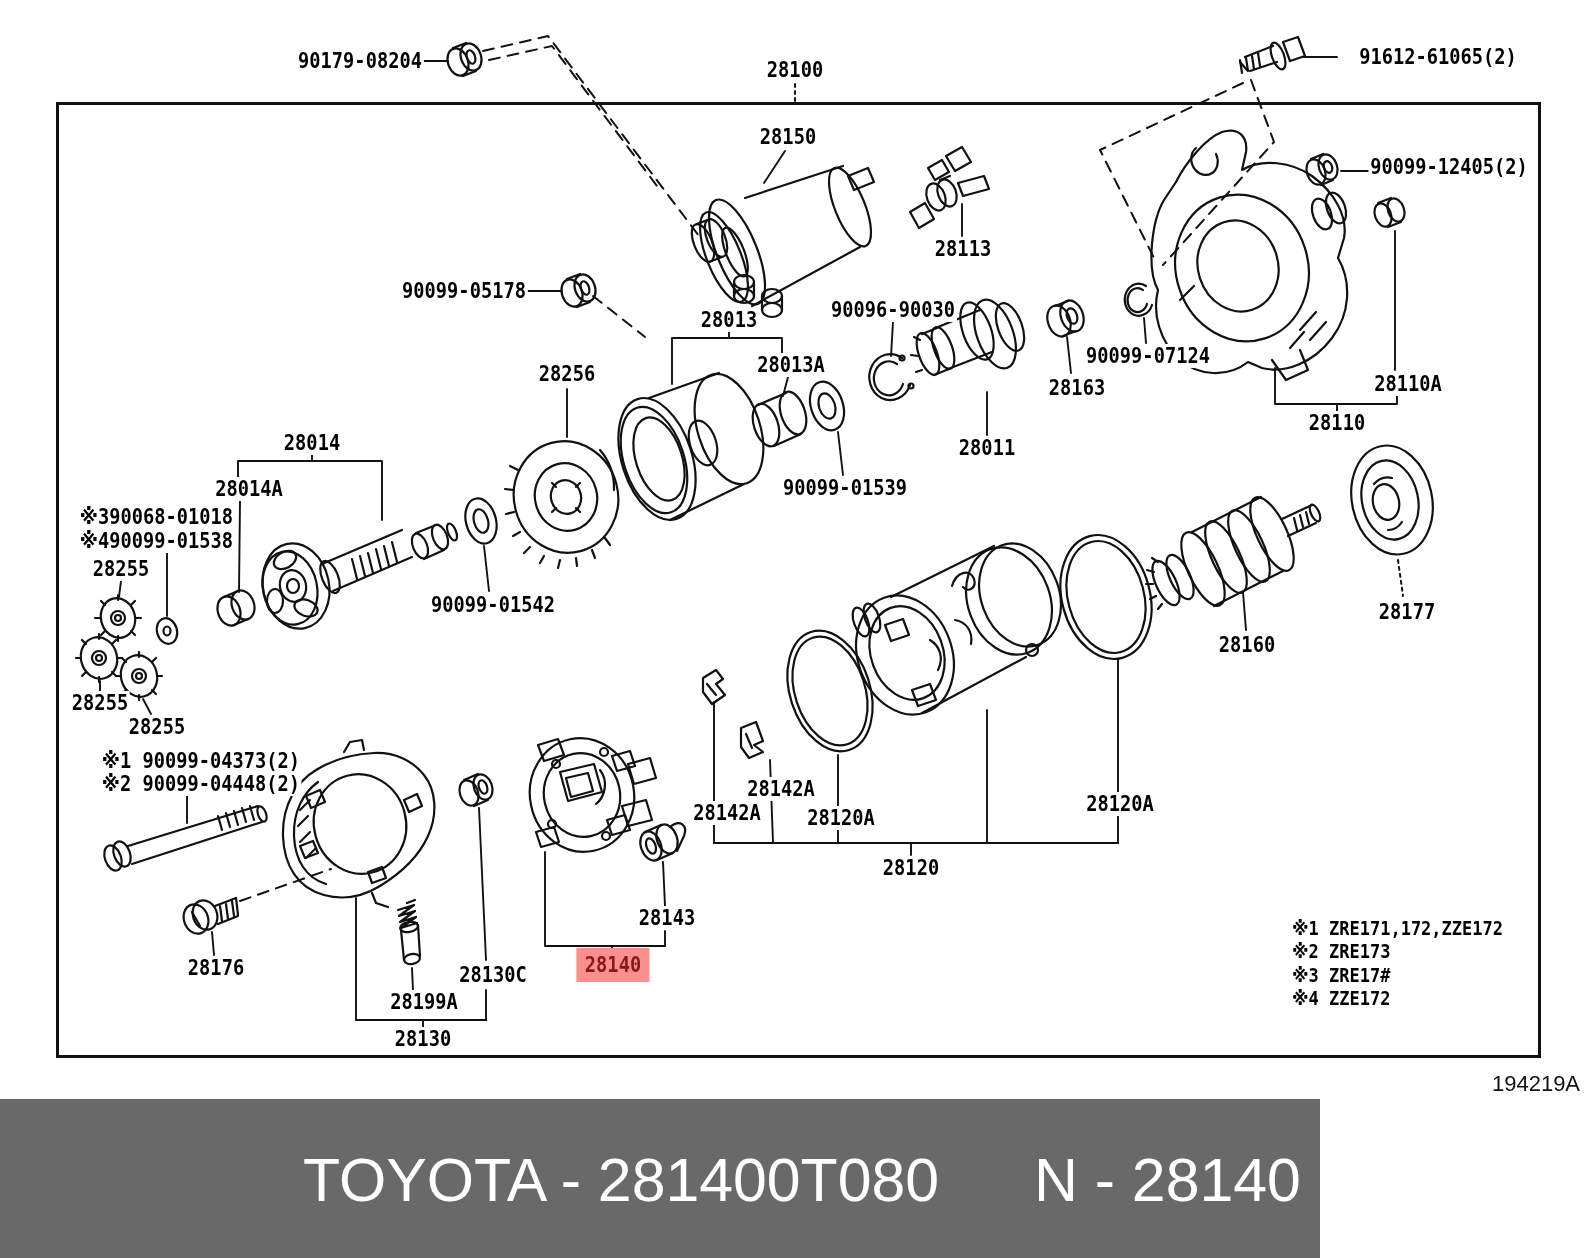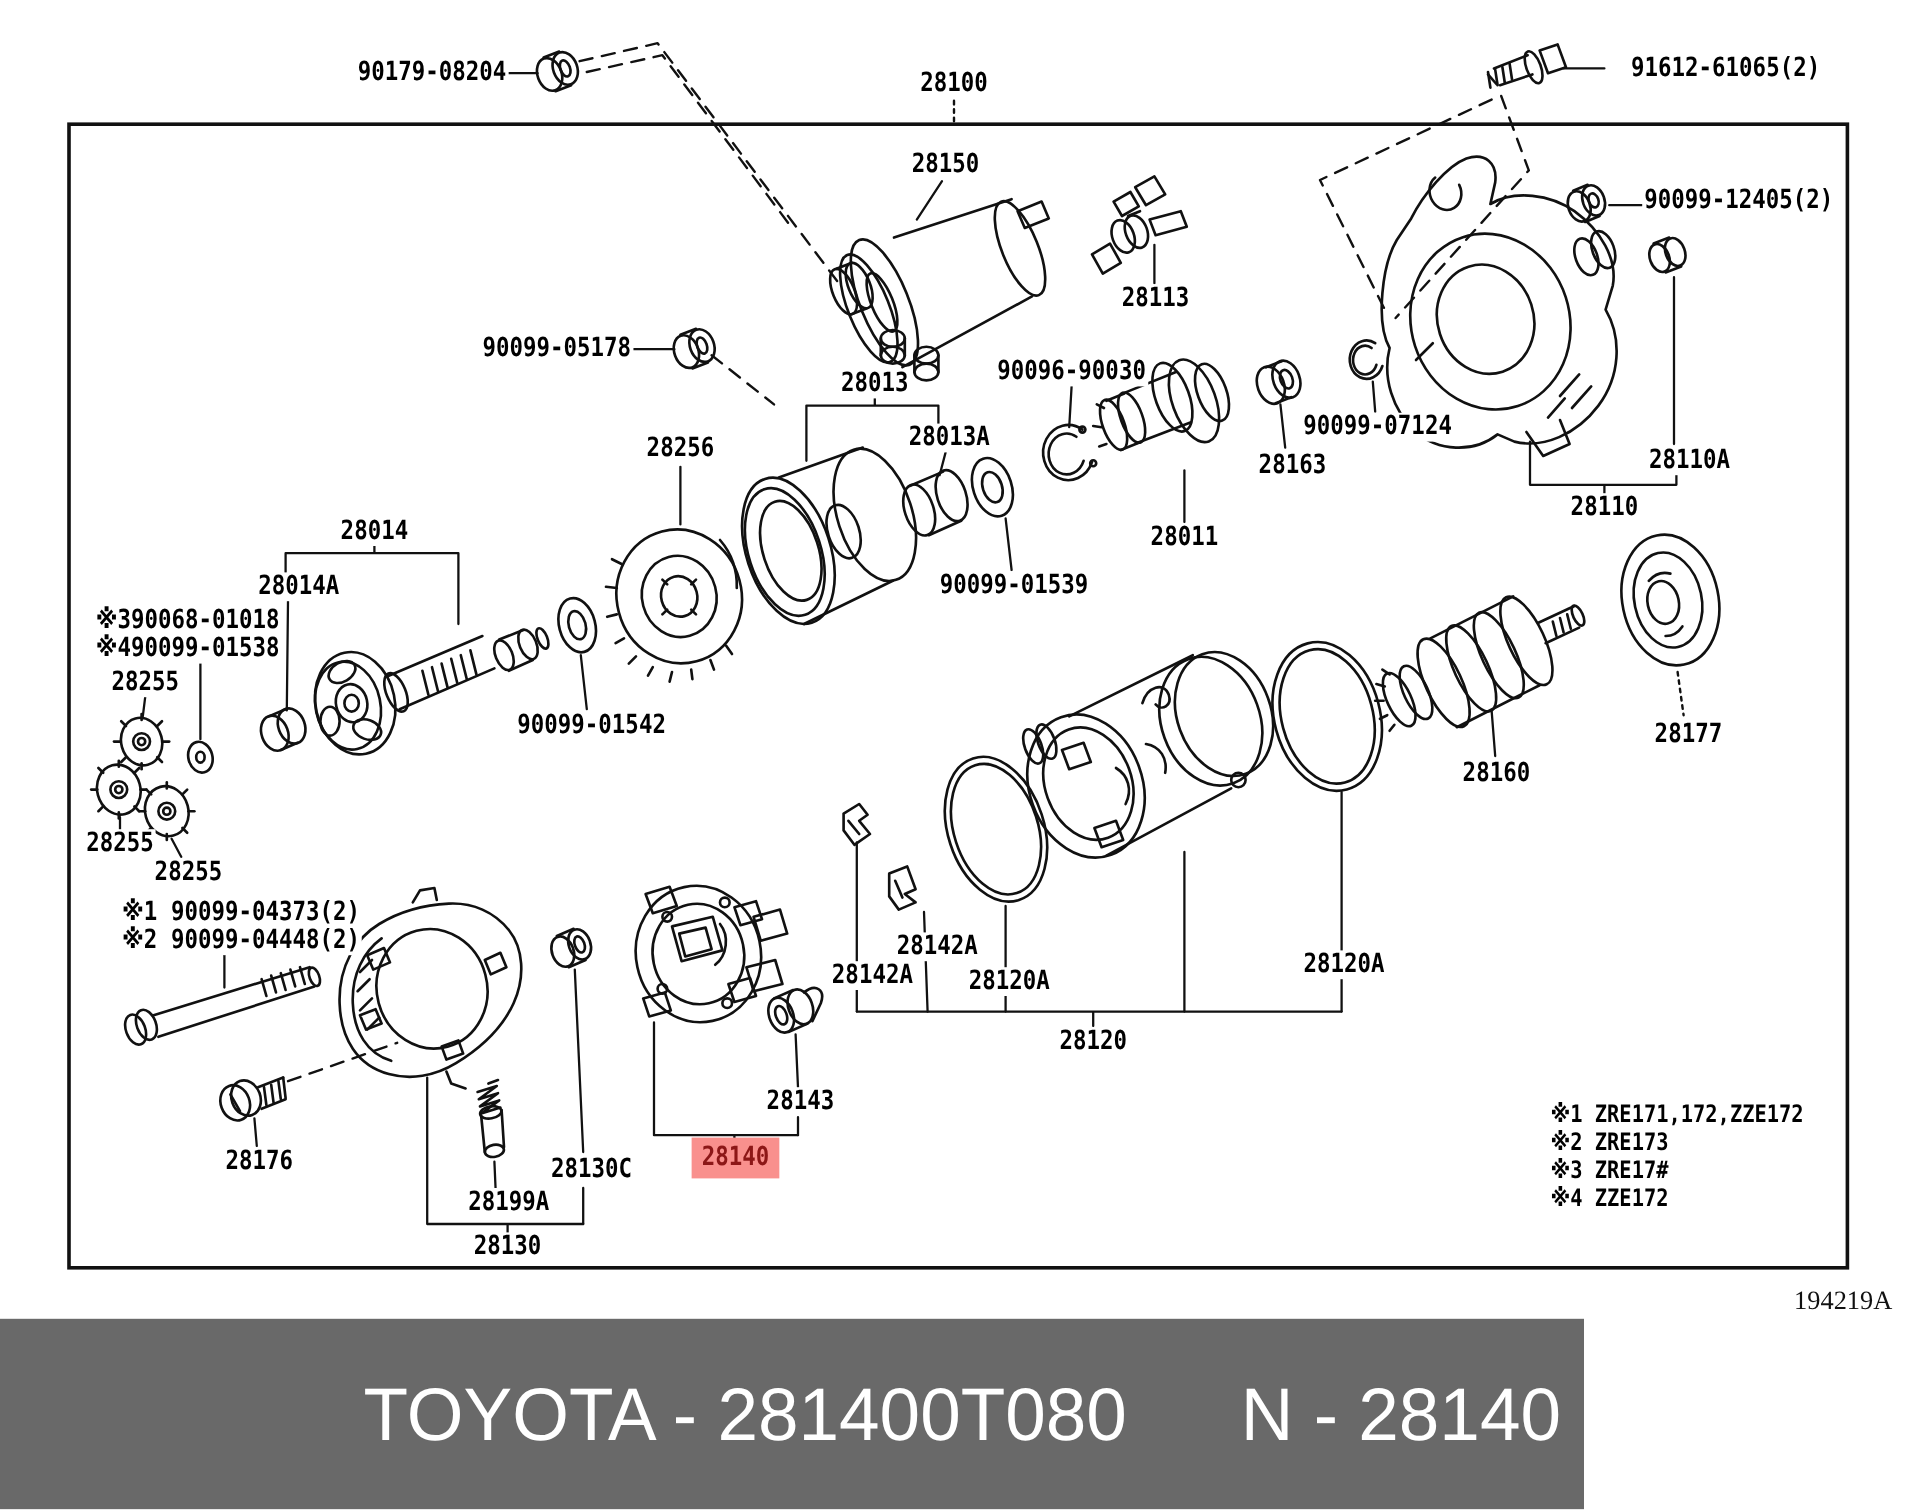--- a/index.html
+++ b/index.html
@@ -6,21 +6,21 @@
   #stage{position:relative;width:1592px;height:1258px;background:#ffffff;overflow:hidden;
          font-family:"DejaVu Sans Mono","DejaVu Sans",monospace;}
   svg{position:absolute;left:0;top:0;}
   .lbl{position:absolute;font-weight:700;font-size:22px;line-height:1;color:#000;
        background:#fff;white-space:nowrap;padding:1px 2px;
        transform:translate(-50%,-50%) scaleX(0.85);}
   .lbl.left{transform:translate(0,-50%) scaleX(0.85);transform-origin:0 50%;}
   .lbl.hl{background:#f9908d;color:#8c1717;padding:6px 10px;}
   .note{position:absolute;font-weight:700;font-size:20px;line-height:1;color:#000;
         white-space:nowrap;transform:translate(0,-50%) scaleX(0.85);transform-origin:0 50%;}
-  .docnum{position:absolute;font-family:Liberation Serif, serif;font-size:22px;color:#111;
+  .docnum{position:absolute;font-family:Liberation Sans, sans-serif;font-size:22px;color:#111;
           transform:translate(-50%,-50%);white-space:nowrap;}
   .footer{position:absolute;left:0;top:1099px;width:1320px;height:159px;background:#696969;}
   .footer .ft{position:absolute;color:#fff;font-family:"Liberation Sans",sans-serif;
               font-size:62px;line-height:1;white-space:nowrap;transform:scaleX(0.98);
               transform-origin:0 50%;}
   .ft-left{left:303px;top:50px;}
   .ft-right{left:1034px;top:50px;}
 </style>
 </head>
 <body>

